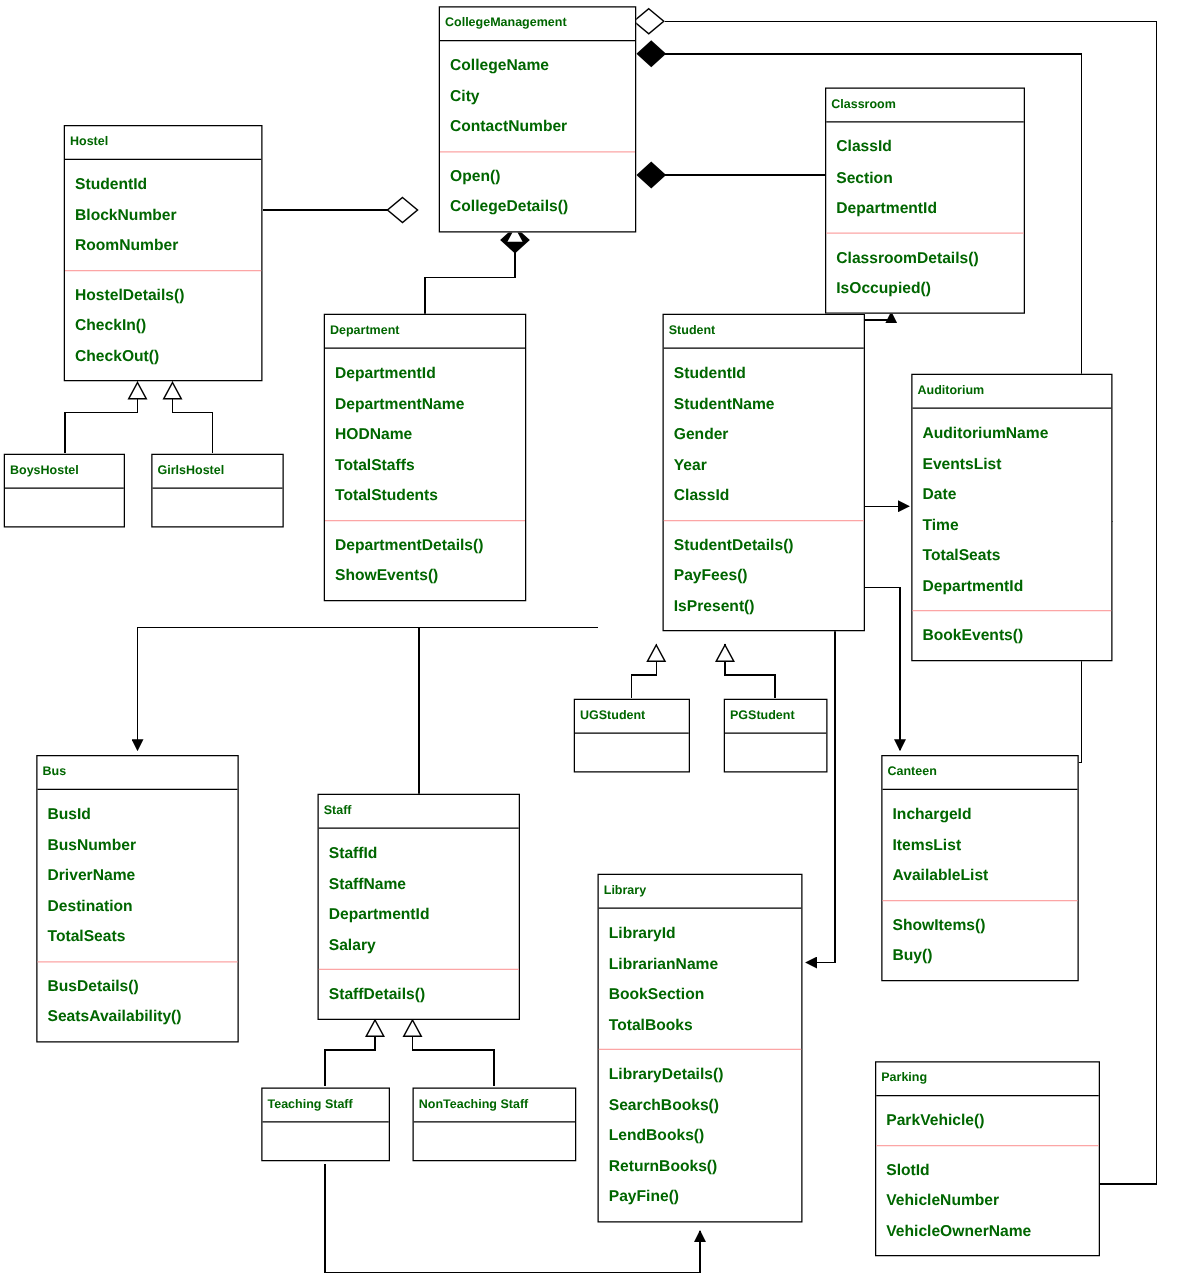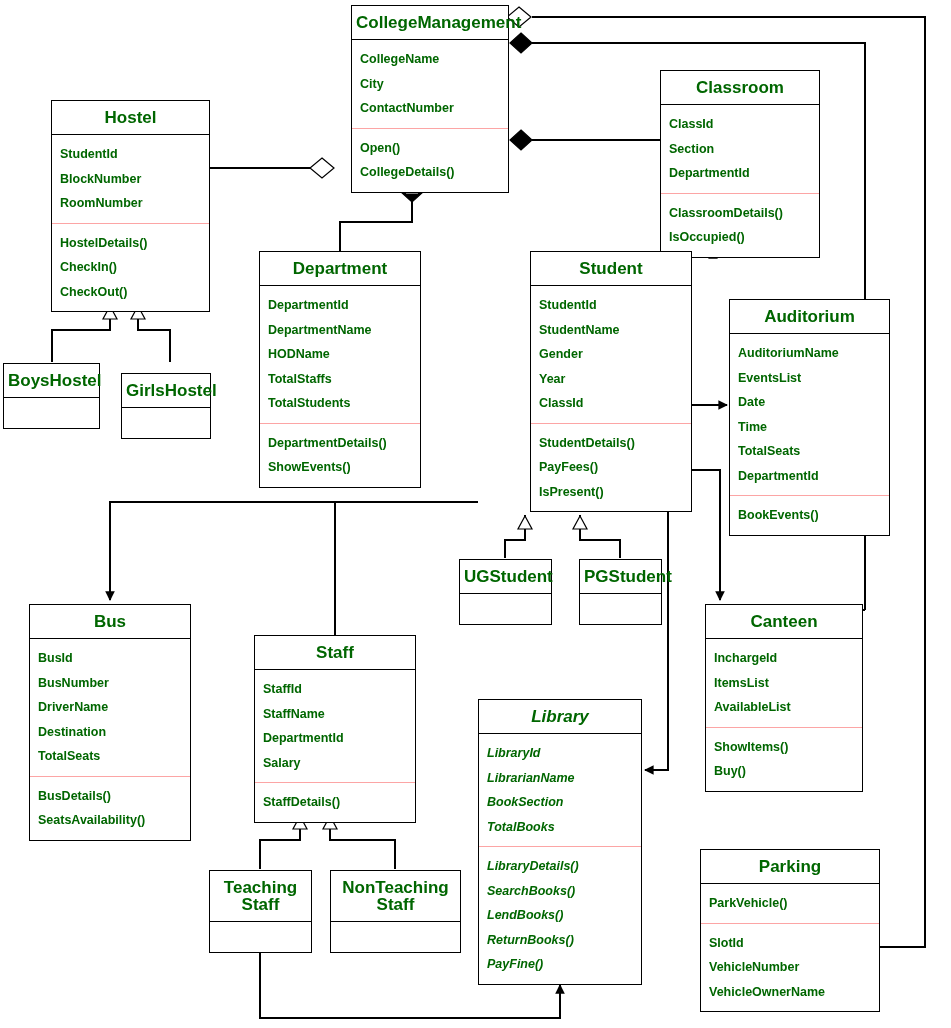--- a/index.html
+++ b/index.html
@@ -25,23 +25,22 @@
   }
   .uml-class {
     position: absolute;
     box-sizing: border-box;
     border: 1px solid #000000;
     background: #ffffff;
     z-index: 5;
   }
   .uml-title {
     box-sizing: border-box;
-    text-align: center;
     font-weight: bold;
-    font-size: 17px;
+    font-size: 10px;
     color: #006600;
     border-bottom: 1px solid #000000;
     line-height: 1;
     padding: 8px 4px 8px 4px;
     letter-spacing: 0px;
   }
   .uml-section {
     box-sizing: border-box;
     padding: 7px 0 7px 0;
   }
@@ -165,21 +164,21 @@
       <div class="uml-row">CheckIn()</div>
       <div class="uml-row">CheckOut()</div>
     </div>
   </div>
 
   <div class="uml-class" style="left:3px; top:363px; width:97px;">
     <div class="uml-title">BoysHostel</div>
     <div class="uml-section uml-empty"></div>
   </div>
 
-  <div class="uml-class" style="left:121px; top:363px; width:90px;margin-top:10px;">
+  <div class="uml-class" style="left:121px; top:363px; width:106px;">
     <div class="uml-title">GirlsHostel</div>
     <div class="uml-section uml-empty"></div>
   </div>
 
   <div class="uml-class" style="left:660px; top:70px; width:160px;">
     <div class="uml-title">Classroom</div>
     <div class="uml-section">
       <div class="uml-row">ClassId</div>
       <div class="uml-row">Section</div>
       <div class="uml-row">DepartmentId</div>
@@ -290,21 +289,21 @@
       <div class="uml-row">InchargeId</div>
       <div class="uml-row">ItemsList</div>
       <div class="uml-row">AvailableList</div>
     </div>
     <div class="uml-section">
       <div class="uml-row">ShowItems()</div>
       <div class="uml-row">Buy()</div>
     </div>
   </div>
 
-  <div class="uml-class" style="left:478px; top:699px; width:164px;font-style:italic;">
+  <div class="uml-class" style="left:478px; top:699px; width:164px;">
     <div class="uml-title">Library</div>
     <div class="uml-section">
       <div class="uml-row">LibraryId</div>
       <div class="uml-row">LibrarianName</div>
       <div class="uml-row">BookSection</div>
       <div class="uml-row">TotalBooks</div>
     </div>
     <div class="uml-section">
       <div class="uml-row">LibraryDetails()</div>
       <div class="uml-row">SearchBooks()</div>

